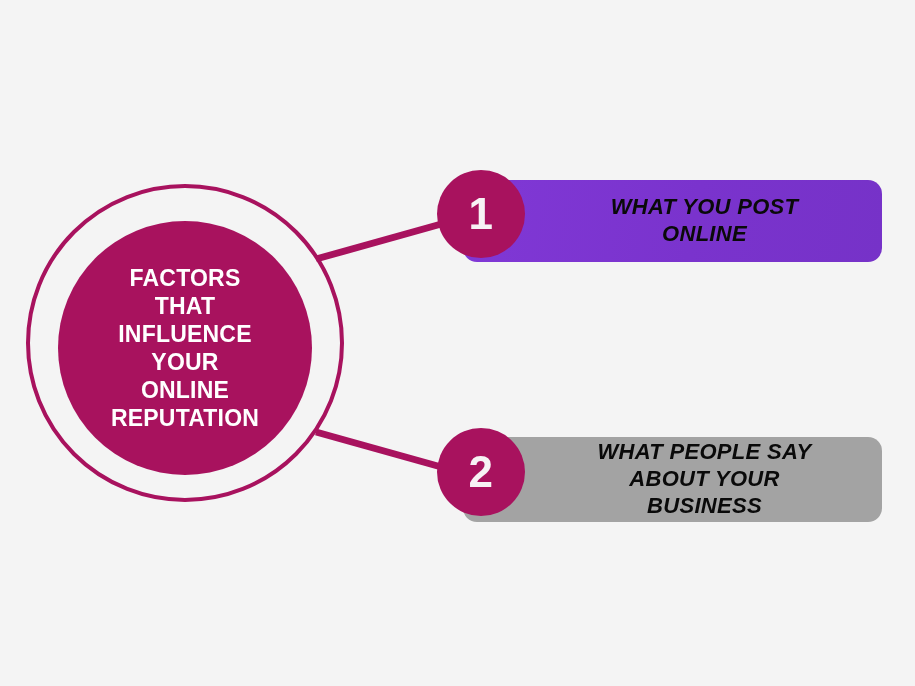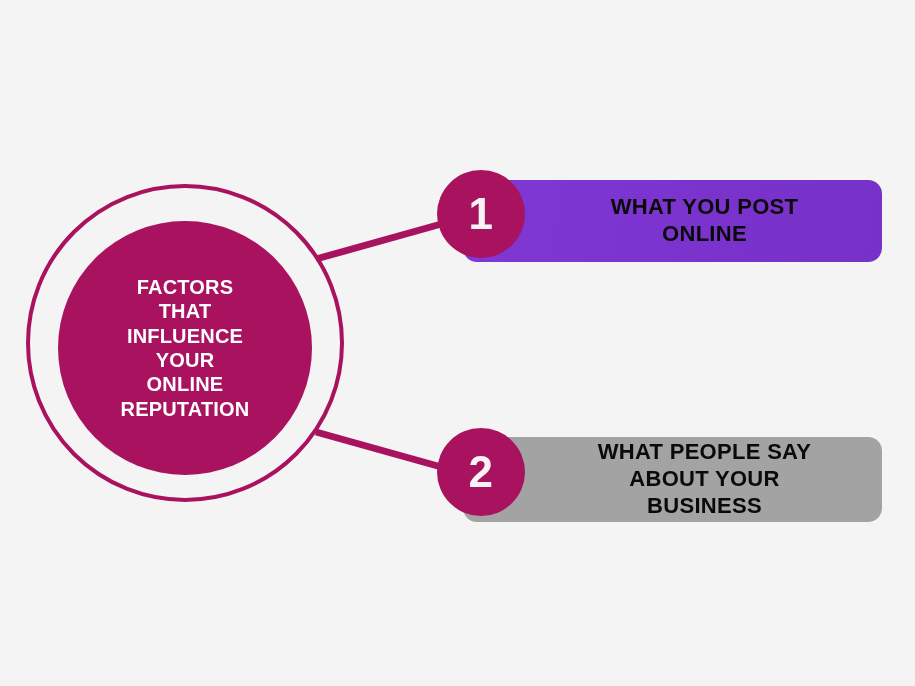--- a/index.html
+++ b/index.html
@@ -51,38 +51,39 @@
     width: 254px;
     height: 254px;
     border-radius: 50%;
     background: #a8125e;
     display: flex;
     align-items: center;
     justify-content: center;
   }
   .hub-label {
     color: #ffffff;
-    font-size: 20px;
+    font-size: 23px;
     font-weight: bold;
     line-height: 1.22;
     text-align: center;
     letter-spacing: 0.2px;
     white-space: pre-line;
     padding: 0 6px;
   }
 
   
   .branch {
     position: absolute;
   }
   .branch-bar {
     position: absolute;
     border-radius: 14px;
     display: flex;
     align-items: center;
+    font-style: italic;
   }
   .branch-bar-text {
     color: #0a0a0a;
     font-size: 22px;
     font-weight: bold;
     line-height: 1.22;
     text-align: center;
     letter-spacing: 0.3px;
     white-space: pre-line;
     width: 100%;

